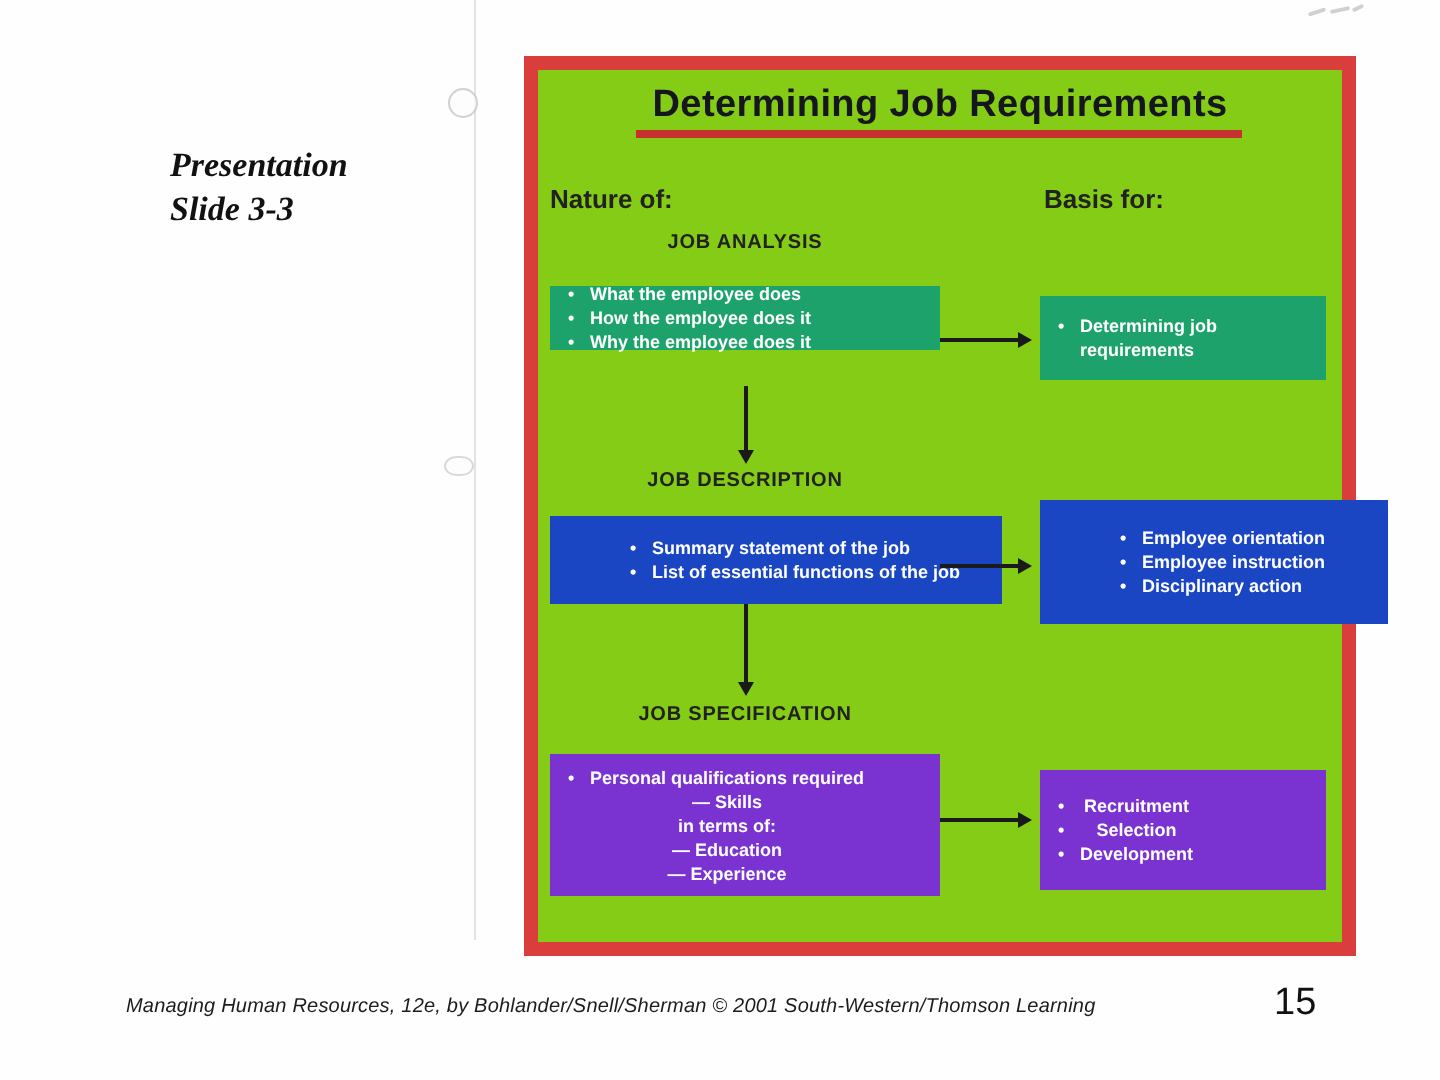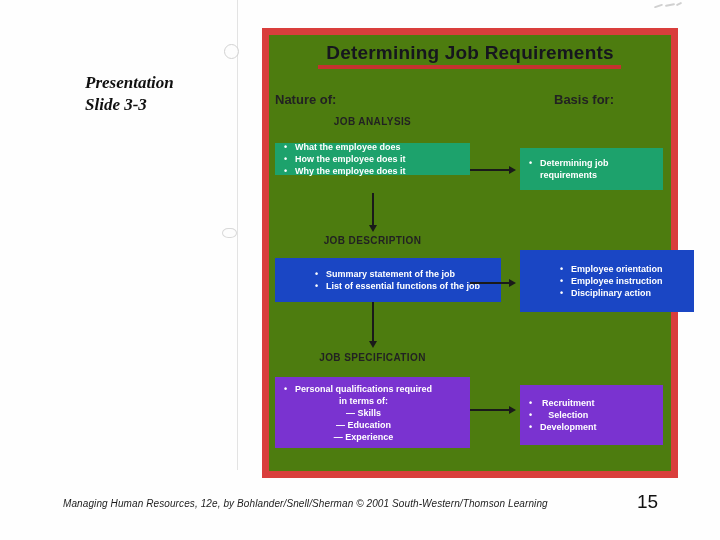--- a/index.html
+++ b/index.html
@@ -15,28 +15,28 @@
   .smudge i:nth-child(1){left:2px;top:2px;width:9px;transform:rotate(-18deg);}
   .smudge i:nth-child(2){left:13px;top:1px;width:10px;transform:rotate(-12deg);}
   .smudge i:nth-child(3){left:24px;top:0;width:6px;transform:rotate(-25deg);}
 
   .slide-label{position:absolute;left:85px;top:72px;
     font-family:"Liberation Serif",serif;font-weight:bold;font-style:italic;
     font-size:17px;line-height:22px;color:#111;}
 
   
   .slide{position:absolute;left:262px;top:28px;width:402px;height:436px;
-         border:7px solid #d93e3c;background:#4d7c0f;}
+         border:7px solid #d93e3c;background:#84cc16;}
   .slide-title{position:absolute;left:0;top:7px;width:100%;text-align:center;
          font-size:19px;font-weight:bold;color:#16161e;letter-spacing:.2px;}
   .title-underline{position:absolute;left:49px;top:30px;width:303px;height:4px;background:#c5312f;}
 
   .col-head{position:absolute;top:57px;font-size:13px;font-weight:bold;color:#222;}
   .col-left{left:6px;}
-  .col-right{left:253px;margin-left:32px;}
+  .col-right{left:253px;}
 
   .sec-label{position:absolute;left:6px;width:195px;text-align:center;
          font-size:10px;font-weight:bold;color:#222;letter-spacing:.4px;}
   .lbl-analysis{top:81px;}
   .lbl-description{top:200px;}
   .lbl-specification{top:317px;}
 
   .box{position:absolute;display:flex;align-items:center;color:#fff;
        font-size:9px;font-weight:bold;line-height:12px;}
   .box ul{list-style:none;margin:0;padding:0 6px 0 9px;}
@@ -127,22 +127,22 @@
         <li class="b">Employee instruction</li>
         <li class="b">Disciplinary action</li>
       </ul>
     </div>
     <div class="varrow va2"></div>
 
     <div class="sec-label lbl-specification">JOB SPECIFICATION</div>
     <div class="box lbox purple box-specification-l">
       <ul>
         <li class="b">Personal qualifications required</li>
+        <li>— Skills</li>
         <li>in terms of:</li>
-        <li>— Skills</li>
         <li>— Education</li>
         <li>— Experience</li>
       </ul>
     </div>
     <div class="harrow ha3"></div>
     <div class="box rbox purple box-specification-r">
       <ul>
         <li class="b">Recruitment</li>
         <li class="b">Selection</li>
         <li class="b">Development</li>

